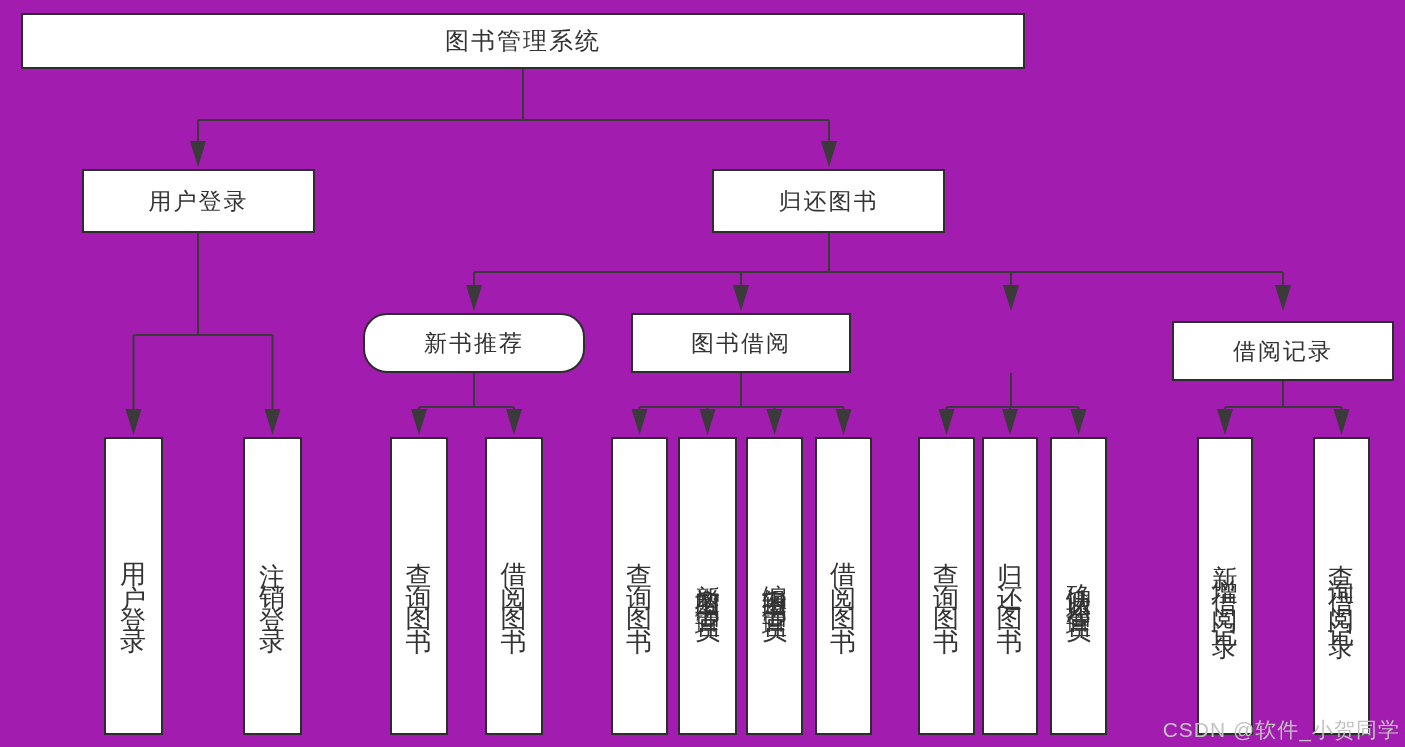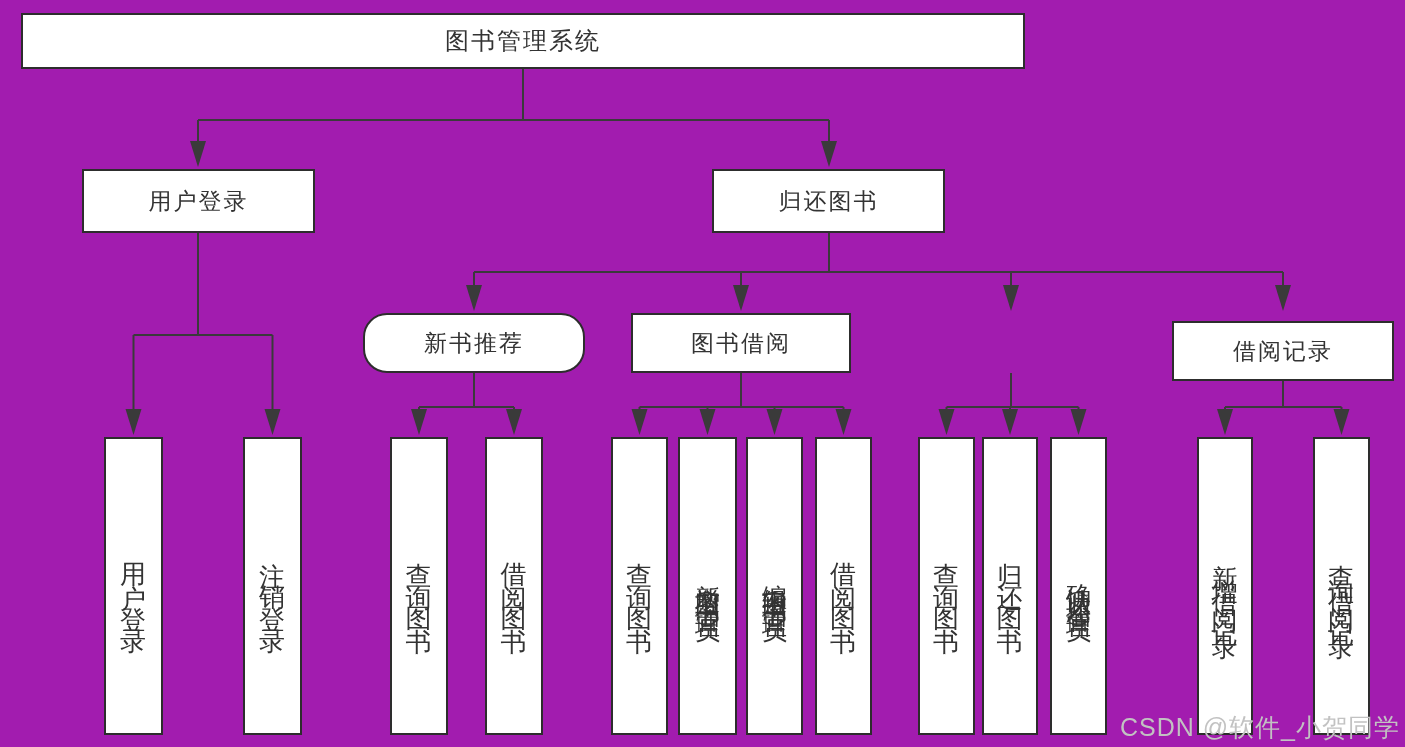--- a/index.html
+++ b/index.html
@@ -50,21 +50,21 @@
   .p-g3-2{left:746px;top:437px;width:57px;height:298px;}
   .p-g3-3{left:815px;top:437px;width:57px;height:298px;}
   .p-g4-0{left:918px;top:437px;width:57px;height:298px;}
   .p-g4-1{left:982px;top:437px;width:56px;height:298px;}
   .p-g4-2{left:1050px;top:437px;width:57px;height:298px;}
   .p-g5-0{left:1197px;top:437px;width:56px;height:298px;}
   .p-g5-1{left:1313px;top:437px;width:57px;height:298px;}
   #watermark{
     position:absolute;
     right:5px;bottom:3px;
-    font-size:25px;
+    font-size:21px;
     color:#c2c2c2;
     letter-spacing:1px;
     z-index:5;
   }
 </style>
 </head>
 <body>
 
 <div id="stage">
 

